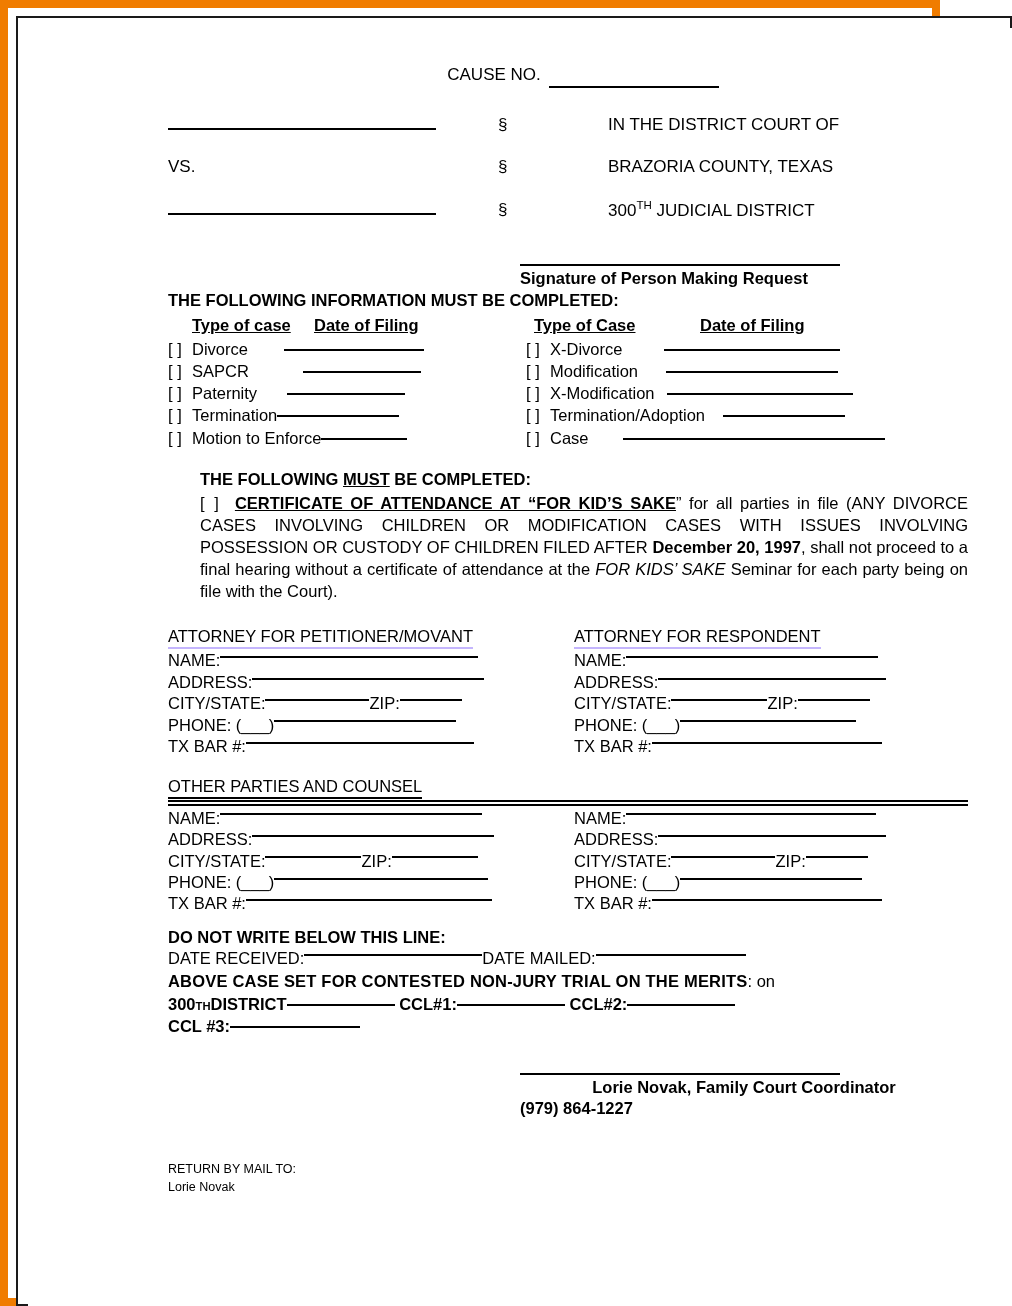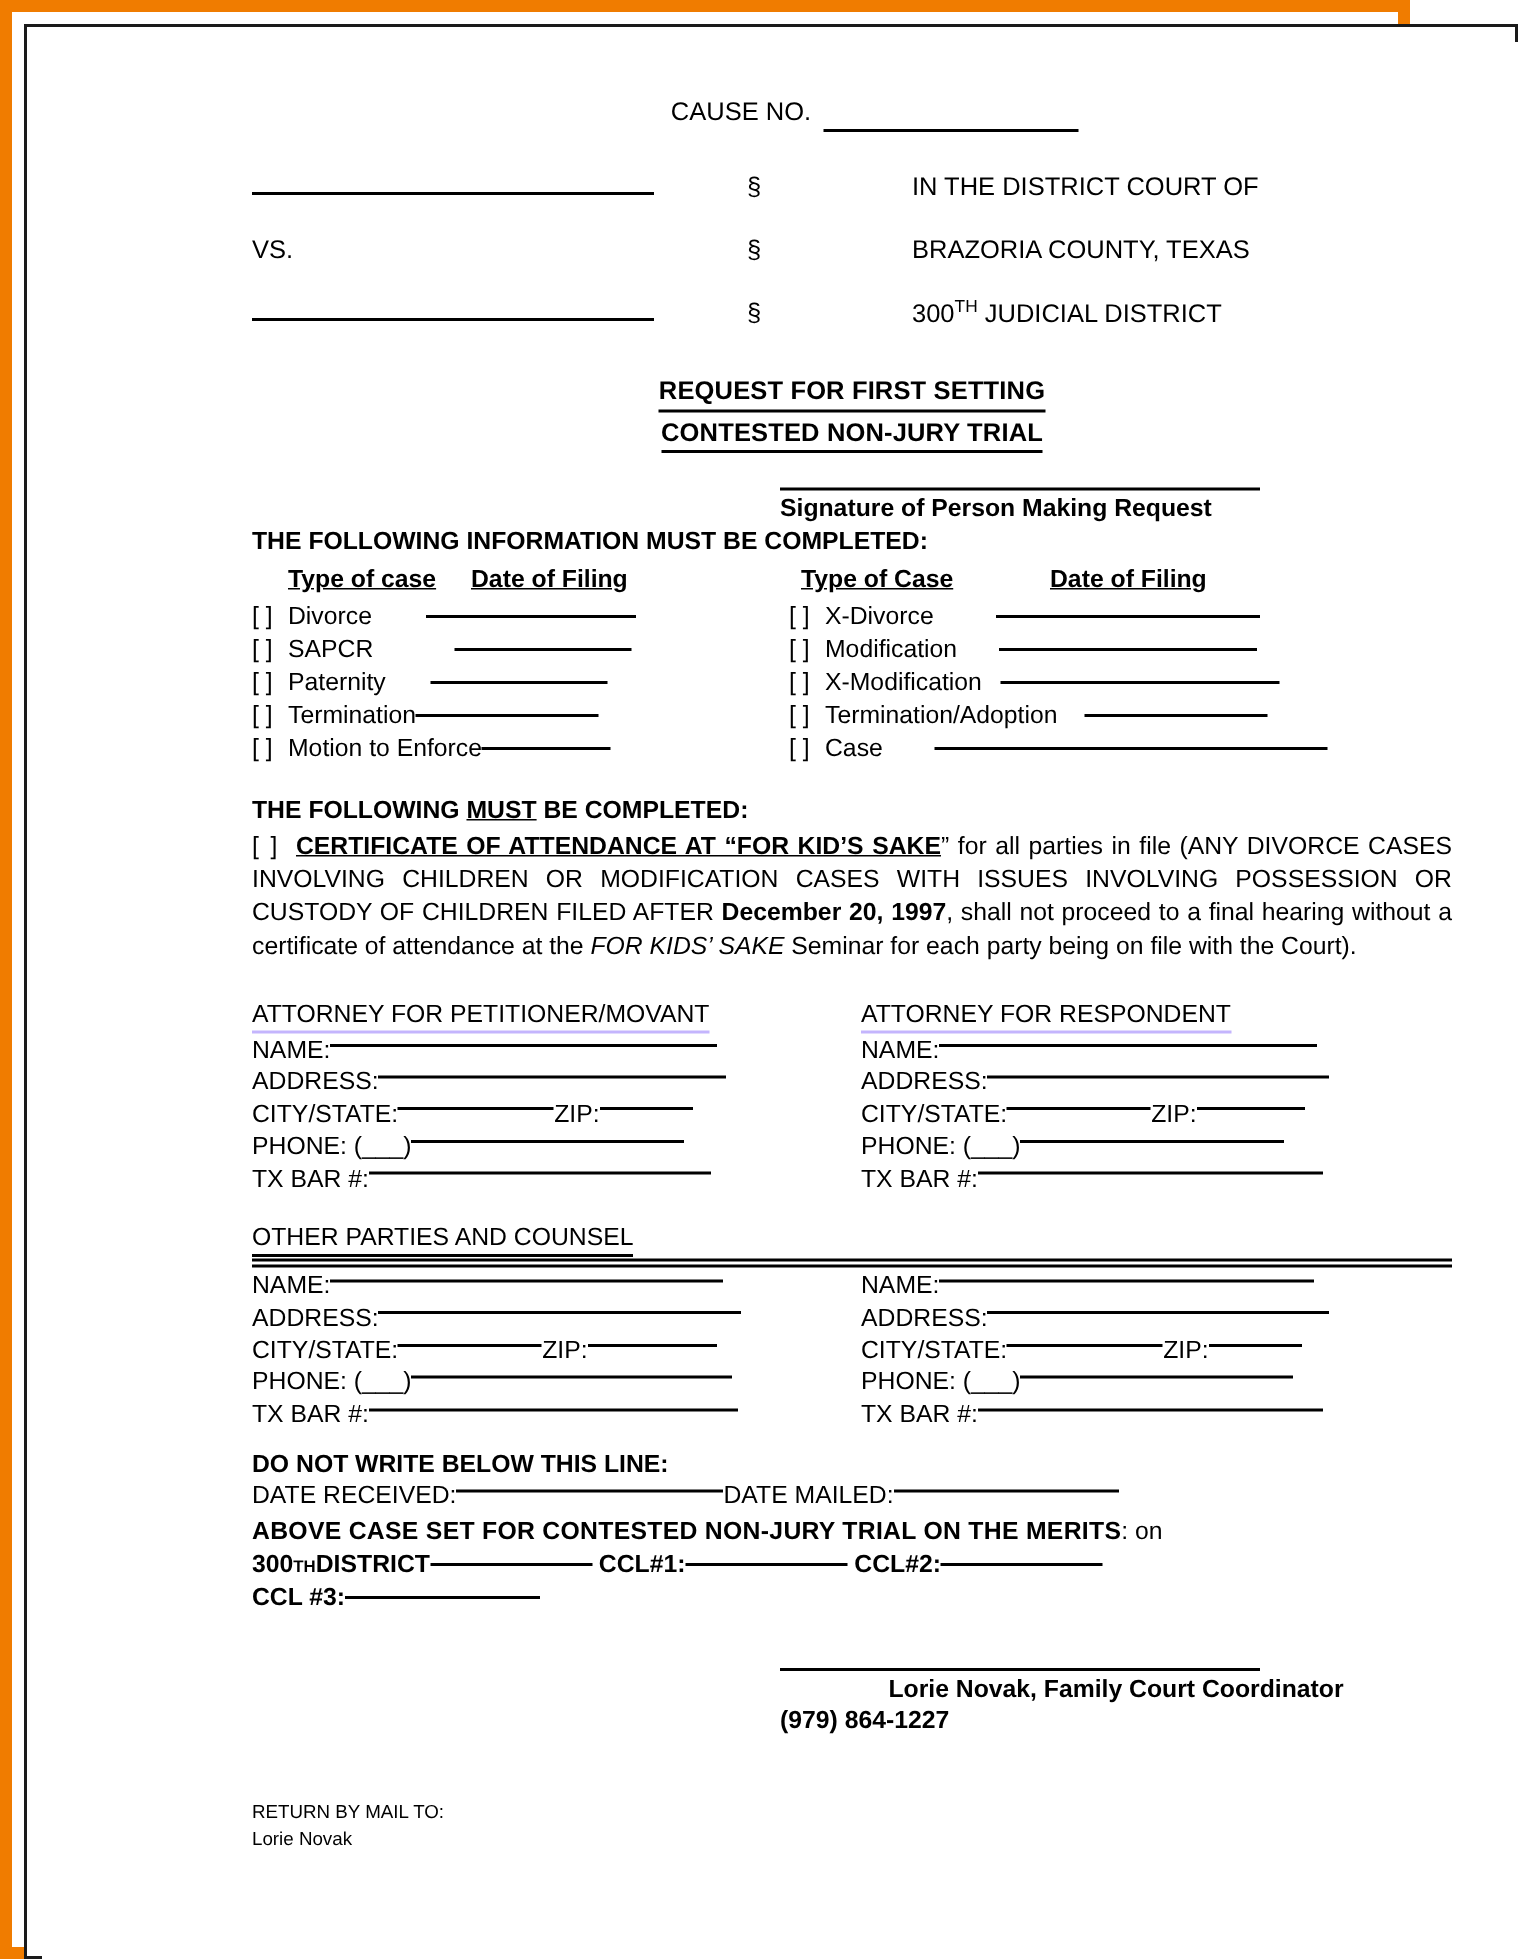--- a/index.html
+++ b/index.html
@@ -121,21 +121,21 @@
     align-items: baseline;
     font-size: 16.5px;
     line-height: 1.34;
     white-space: nowrap;
   }
   .cb { display: inline-block; width: 24px; }
   .tlabel { display: inline-block; }
   .tfill { display: inline-block; border-bottom: 2px solid #000; height: 0; position: relative; top: -4px; }
 
   
-  .kids { margin-top: 20px; }
+  .kids { margin-top: 20px; margin-left: 32px; }
   .kids-head { font-weight: bold; font-size: 16.5px; }
   .kids-body {
     margin-top: 2px;
     text-align: justify;
     font-size: 16.5px;
     line-height: 1.34;
   }
   .kids-body .cbx { font-weight: normal; letter-spacing: 1px; }
 
   
@@ -225,24 +225,20 @@
             <span class="scol">§</span>
             <span class="rcol">BRAZORIA COUNTY, TEXAS</span>
           </div>
           <div class="cap-line" style="top:84px;">
             <span class="lcol"><span class="blank-party"></span></span>
             <span class="scol">§</span>
             <span class="rcol"><span>300</span><span class="sup">TH</span>&nbsp;<span>JUDICIAL   DISTRICT</span></span>
           </div>
         </div>
 
-        <div class="title-block">
-          <div><span class="t">REQUEST FOR FIRST SETTING</span></div>
-          <div><span class="t">CONTESTED NON-JURY TRIAL</span></div>
-        </div>
 
 
         <div class="sig-wrap">
           <div class="sig-rule"></div>
           <div class="sig-label">Signature of  Person  Making Request</div>
         </div>
 
         <div class="must-head">THE FOLLOWING INFORMATION MUST BE COMPLETED:</div>
 
         <div class="types">

